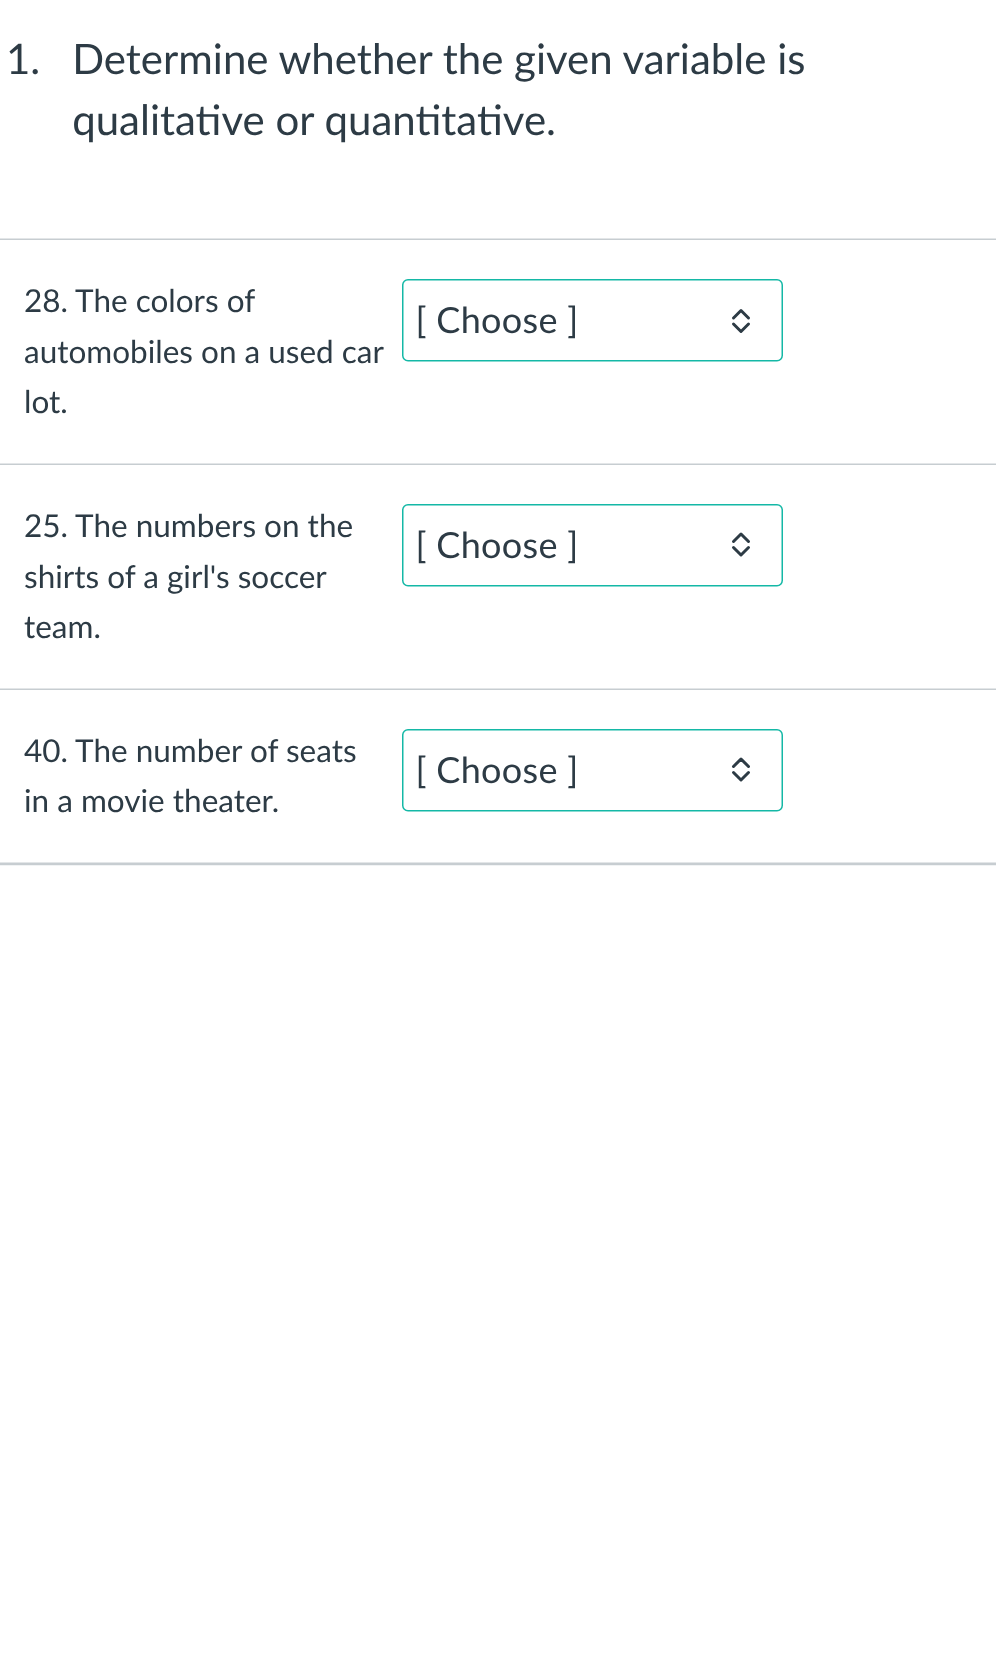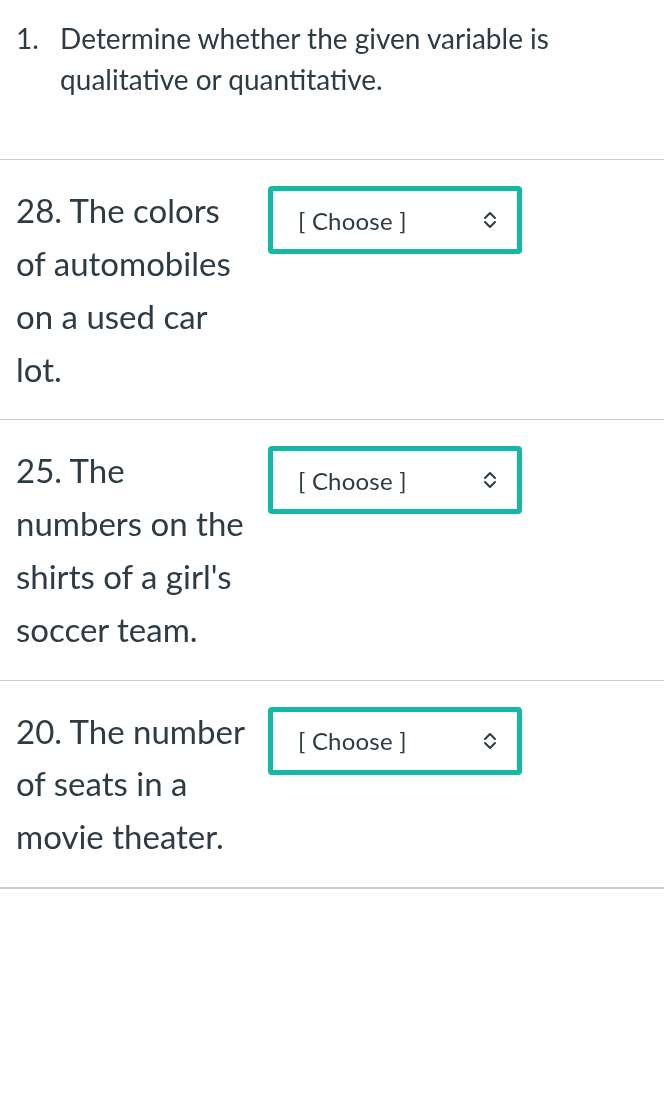--- a/index.html
+++ b/index.html
@@ -5,21 +5,21 @@
   * { box-sizing: border-box; }
   html, body {
     margin: 0;
     padding: 0;
     font-family: "Lato", "Helvetica Neue", Arial, sans-serif;
     color: #2d3b45;
     background: #ffffff;
     width: 664px;
   }
   .question-block {
-    padding: 18px 18px 60px 12px;
+    padding: 18px 18px 60px 0;
   }
   .question-number {
     display: inline-block;
     vertical-align: top;
     font-size: 28px;
     line-height: 1.45;
     width: 44px;
     text-align: left;
     padding-left: 4px;
     color: #2d3b45;
@@ -38,39 +38,39 @@
     border-bottom: 2px solid #c7cdd1;
   }
   .item-row {
     border-top: 1px solid #c7cdd1;
     padding: 24px 16px 24px 16px;
     display: flex;
     align-items: flex-start;
     gap: 12px;
   }
   .item-text {
-    font-size: 33px;
+    font-size: 21px;
     line-height: 1.6;
     color: #2d3b45;
     flex: 0 0 240px;
     font-weight: 400;
   }
   .select-wrap {
     flex: 0 0 auto;
     margin-top: 2px;
   }
   .select {
     display: flex;
     align-items: center;
     justify-content: space-between;
-    border: 5px solid #14b8a6;
+    border: 1px solid #14b8a6;
     border-radius: 4px;
     width: 254px;
-    height: 68px;
-    padding: 0 18px 0 25px;
+    height: 55px;
+    padding: 0 18px 0 8px;
     background: #ffffff;
     cursor: pointer;
     user-select: none;
   }
   .select-label {
     font-size: 24px;
     color: #2d3b45;
     letter-spacing: 0.2px;
   }
   .select-icon {
@@ -119,21 +119,21 @@
           <svg viewBox="0 0 18 20">
               <path d="M4 8 L9 3 L14 8" fill="none" stroke="#2d3b45" stroke-width="2" stroke-linecap="round" stroke-linejoin="round"></path>
               <path d="M4 12 L9 17 L14 12" fill="none" stroke="#2d3b45" stroke-width="2" stroke-linecap="round" stroke-linejoin="round"></path>
             </svg>
         </span>
       </div>
     </div>
   </div>
 
   <div class="item-row">
-    <div class="item-text">20. The number of seats in a movie theater.</div>
+    <div class="item-text">40. The number of seats in a movie theater.</div>
     <div class="select-wrap">
       <div class="select">
         <span class="select-label">[ Choose ]</span>
         <span class="select-icon">
           <svg viewBox="0 0 18 20">
               <path d="M4 8 L9 3 L14 8" fill="none" stroke="#2d3b45" stroke-width="2" stroke-linecap="round" stroke-linejoin="round"></path>
               <path d="M4 12 L9 17 L14 12" fill="none" stroke="#2d3b45" stroke-width="2" stroke-linecap="round" stroke-linejoin="round"></path>
             </svg>
         </span>
       </div>

